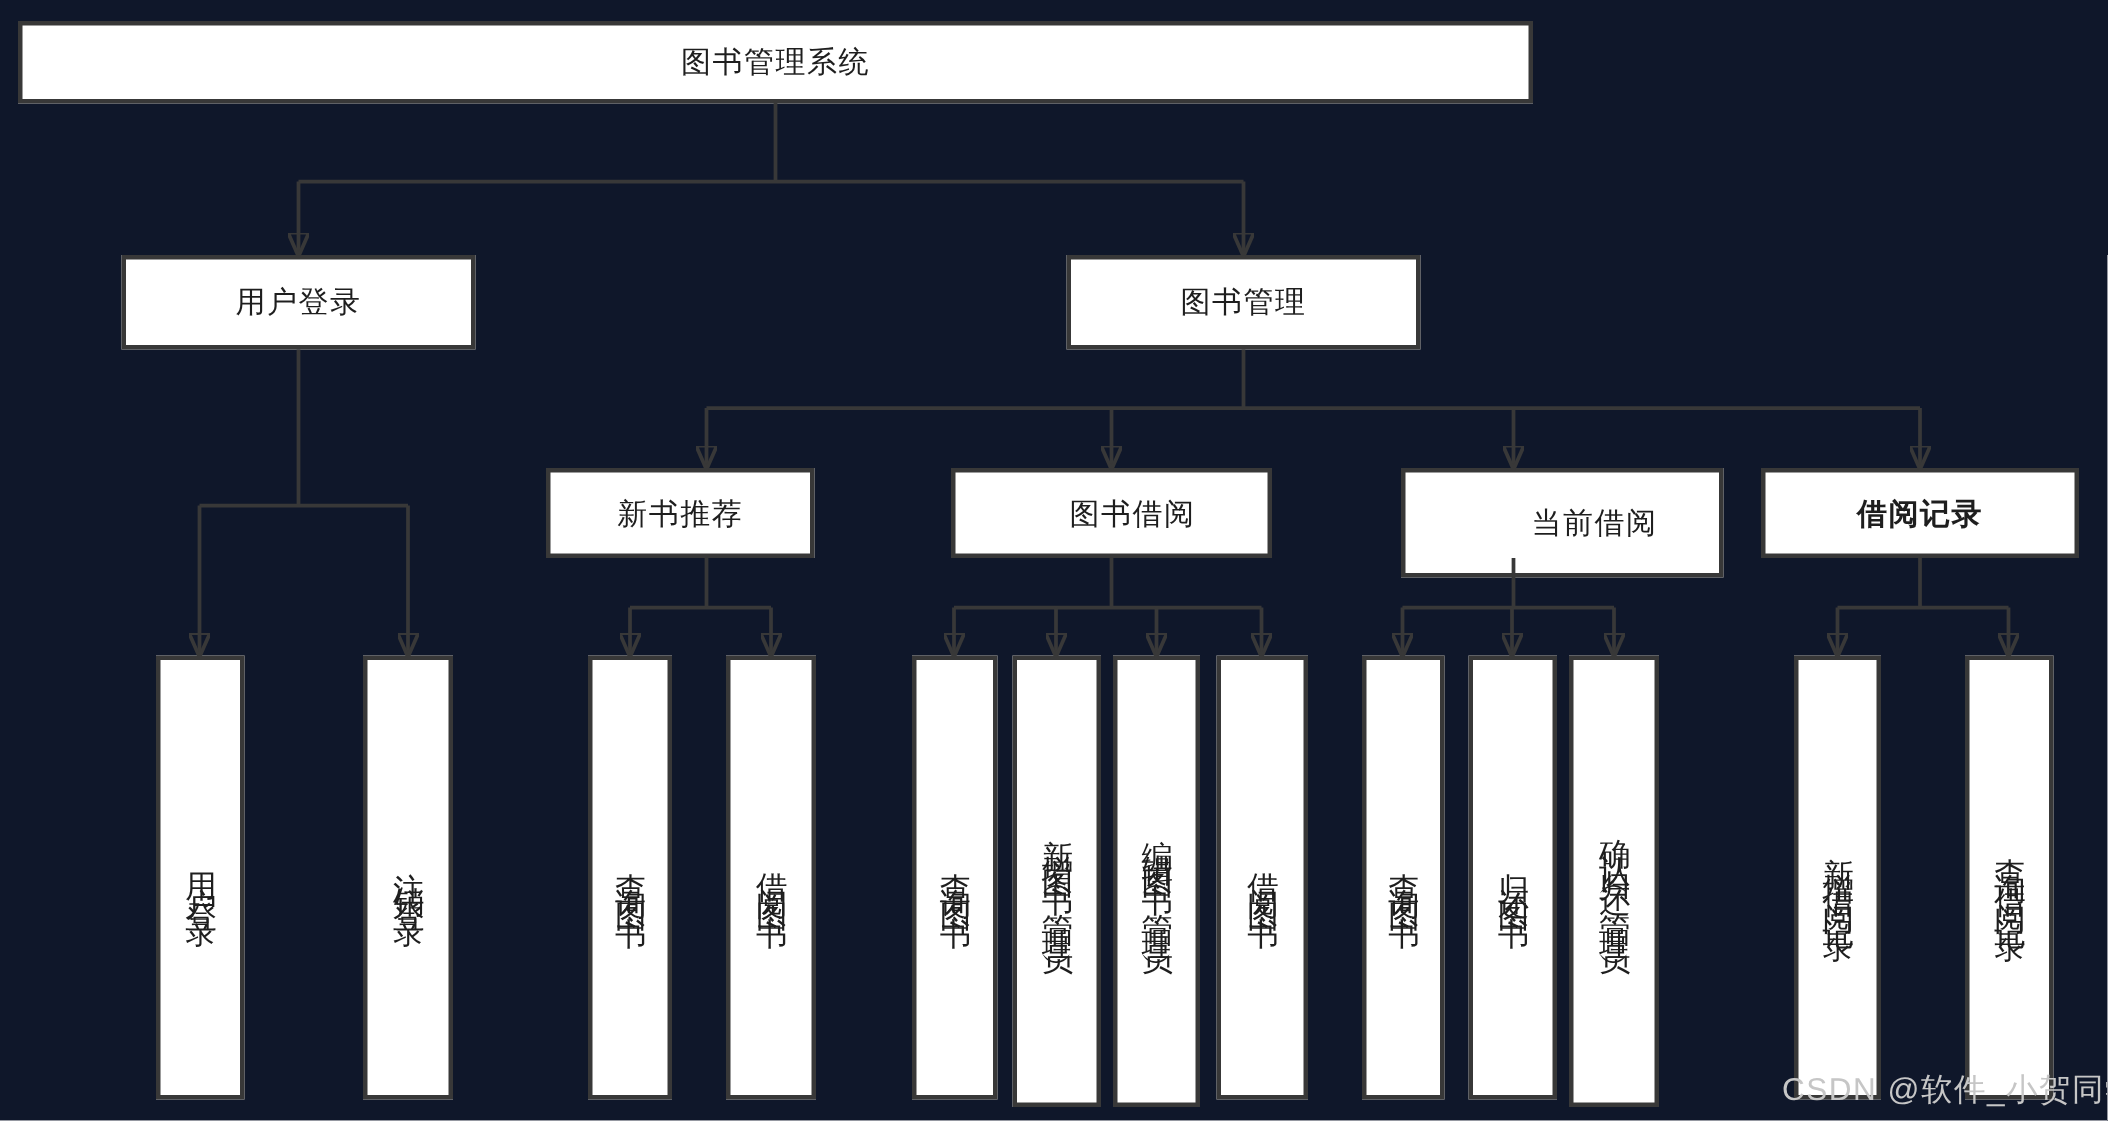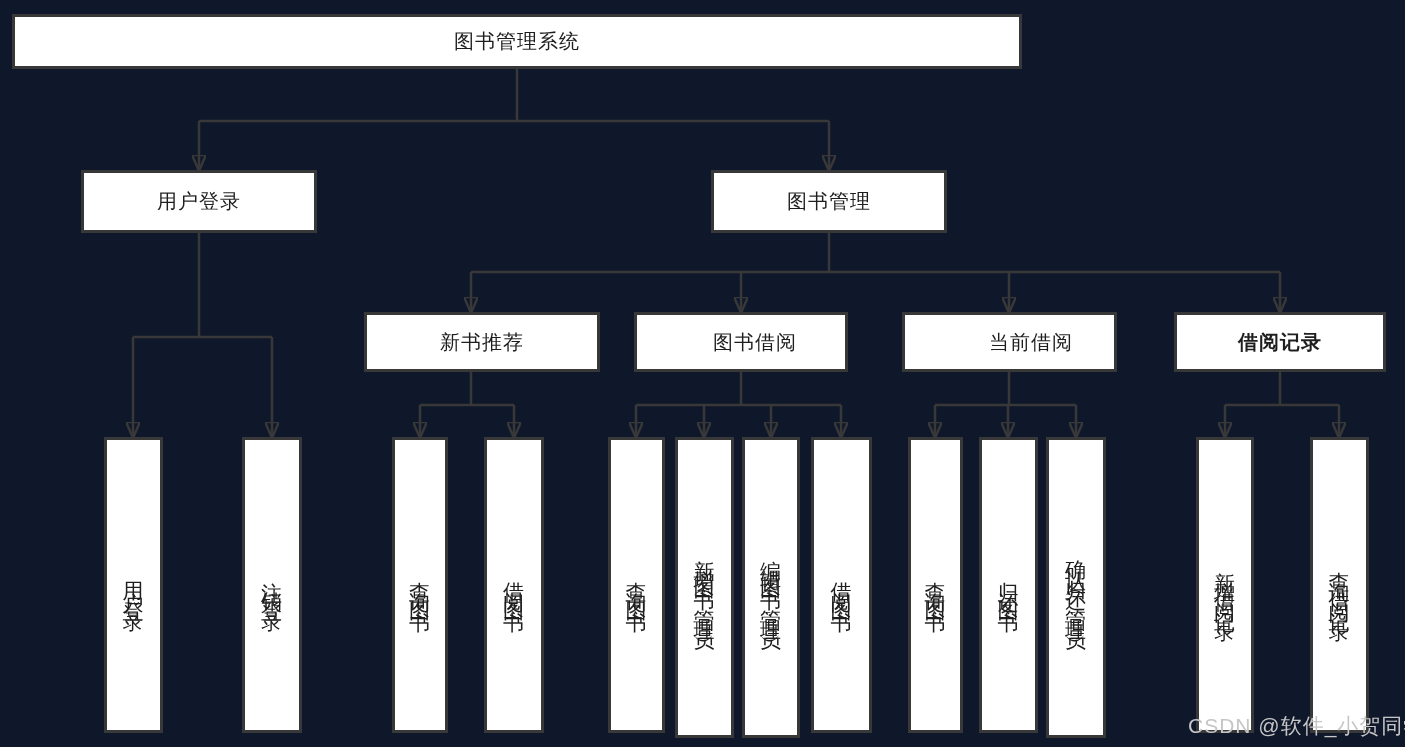--- a/index.html
+++ b/index.html
@@ -54,23 +54,23 @@
 </head>
 <body>
 
 <div class="canvas">
 
   <div class="hbox" style="left:12px;top:14px;width:1010px;height:55px;">图书管理系统</div>
 
   <div class="hbox" style="left:81px;top:170px;width:236px;height:63px;">用户登录</div>
   <div class="hbox" style="left:711px;top:170px;width:236px;height:63px;">图书管理</div>
 
-  <div class="hbox" style="left:364px;top:312px;width:236px;height:60px;">新书推荐</div>
+  <div class="hbox" style="left:364px;top:312px;width:179px;height:60px;">新书推荐</div>
   <div class="hbox" style="left:634px;top:312px;width:214px;height:60px;padding-left:28px;">图书借阅</div>
-  <div class="hbox" style="left:902px;top:312px;width:215px;height:60px;padding-left:43px;">当前借阅</div>
+  <div class="hbox" style="left:934px;top:312px;width:215px;height:73px;padding-left:43px;">当前借阅</div>
   <div class="hbox" style="left:1174px;top:312px;width:212px;height:60px;font-weight:bold;">借阅记录</div>
 
   <div class="vbox" style="left:104px;width:59px;">用户登录</div>
   <div class="vbox" style="left:242px;width:60px;">注销登录</div>
   <div class="vbox" style="left:392px;width:56px;">查询图书</div>
   <div class="vbox" style="left:484px;width:60px;">借阅图书</div>
   <div class="vbox" style="left:608px;width:57px;">查询图书</div>
   <div class="vbox tall" style="left:675px;width:59px;">新增图书（管理员）</div>
   <div class="vbox tall" style="left:742px;width:58px;">编辑图书（管理员）</div>
   <div class="vbox" style="left:811px;width:61px;">借阅图书</div>

